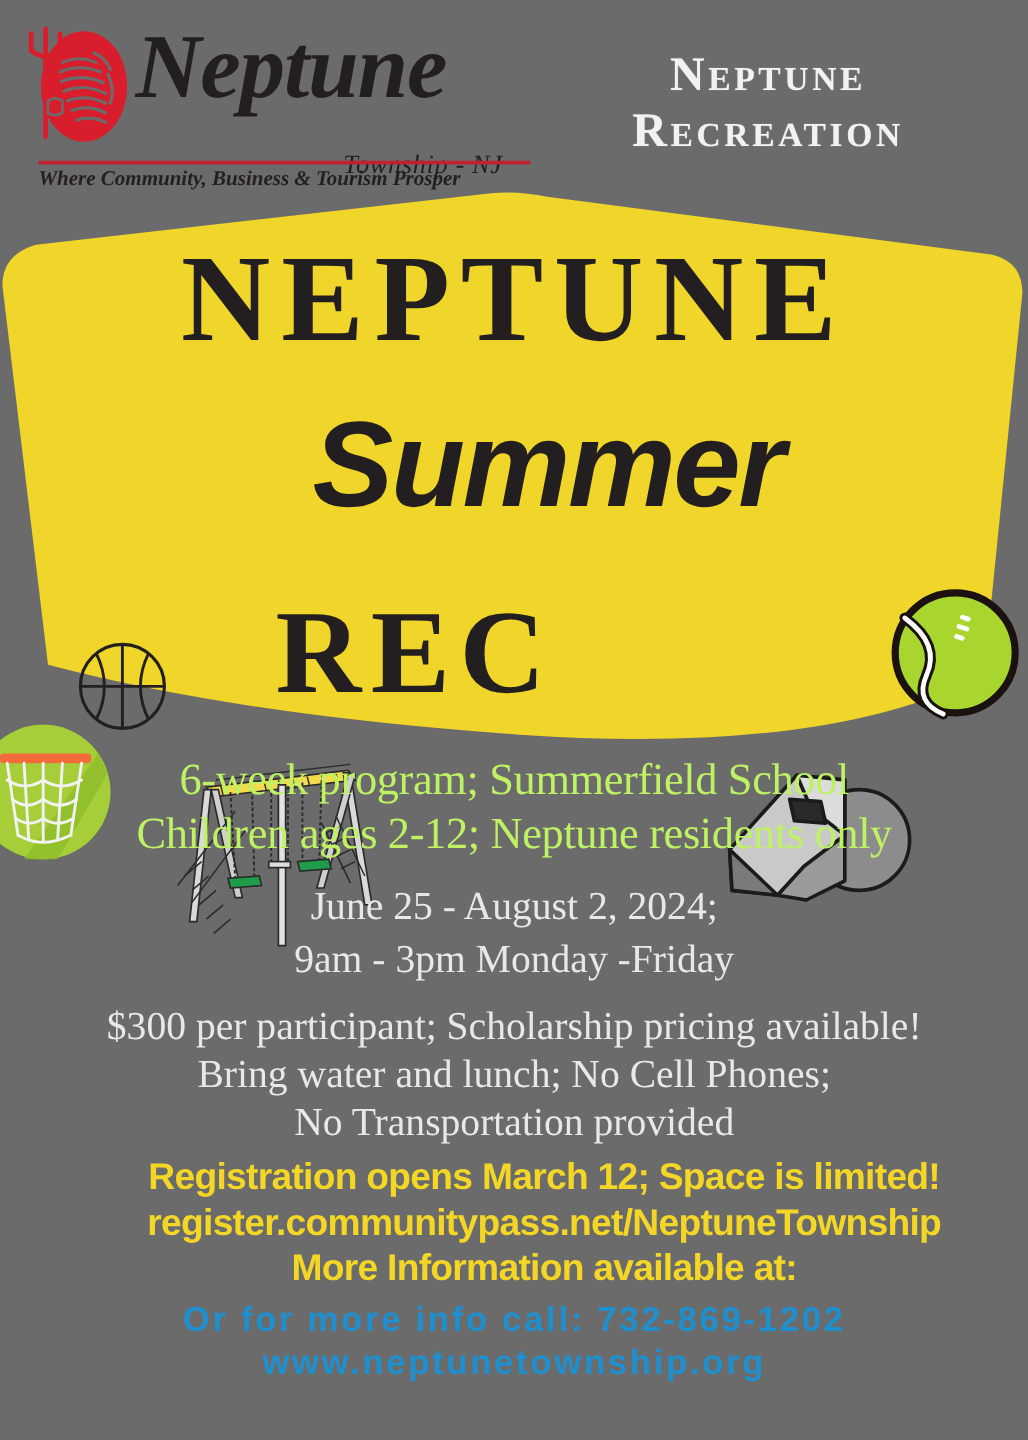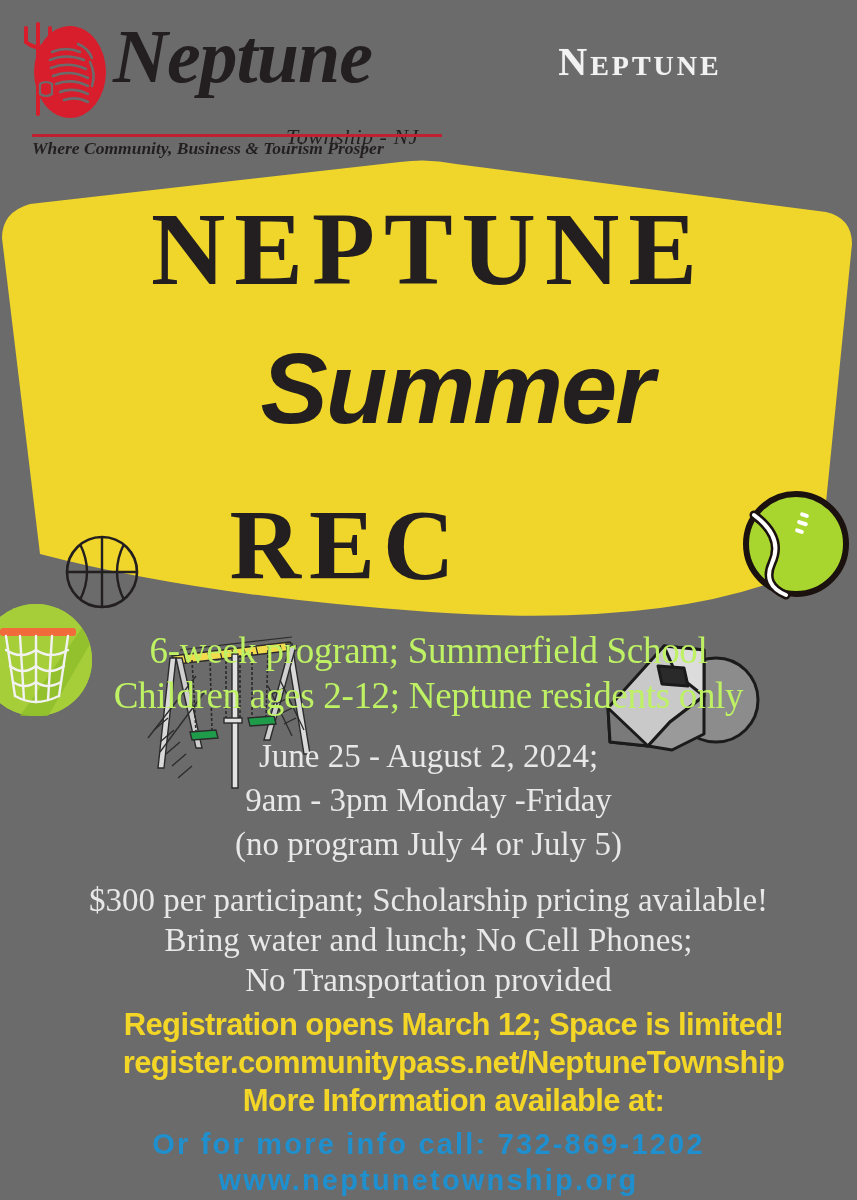--- a/index.html
+++ b/index.html
@@ -156,20 +156,21 @@
       </div>
 
       <div class="logo-word">Neptune</div>
       <div class="logo-sub">Township - NJ</div>
       <div class="logo-rule"></div>
       <div class="logo-tag">Where Community, Business &amp; Tourism Prosper</div>
     </div>
 
     <div class="rec-title">
       <span>Neptune</span>
+      <span class="l2">Recreation</span>
     </div>
   </div>
 
   <div class="banner-wrap">
 
     <svg class="banner-svg" width="857" height="480" viewBox="0 0 857 480" xmlns="http://www.w3.org/2000/svg">
       <path d="M 2 78
                Q 2 52 30 44
                L 400 2
                Q 428 -2 456 4
@@ -297,21 +298,20 @@
     <div>
       <div class="blk y-bold b1">6-week program; Summerfield School</div>
       <div class="blk y-bold b1">Children ages 2-12; Neptune residents only</div>
     </div>
 
     <div class="sp1"></div>
 
     <div>
       <div class="blk w-serif b2">June 25 - August 2, 2024;</div>
       <div class="blk w-serif b2">9am - 3pm Monday -Friday</div>
-      <div class="blk w-serif b2">(no program July 4 or July 5)</div>
     </div>
 
     <div class="sp2"></div>
 
     <div>
       <div class="blk w-serif b3">$300 per participant; Scholarship pricing available!</div>
       <div class="blk w-serif b3">Bring water and lunch; No Cell Phones;</div>
       <div class="blk w-serif b3">No Transportation provided</div>
     </div>
 

